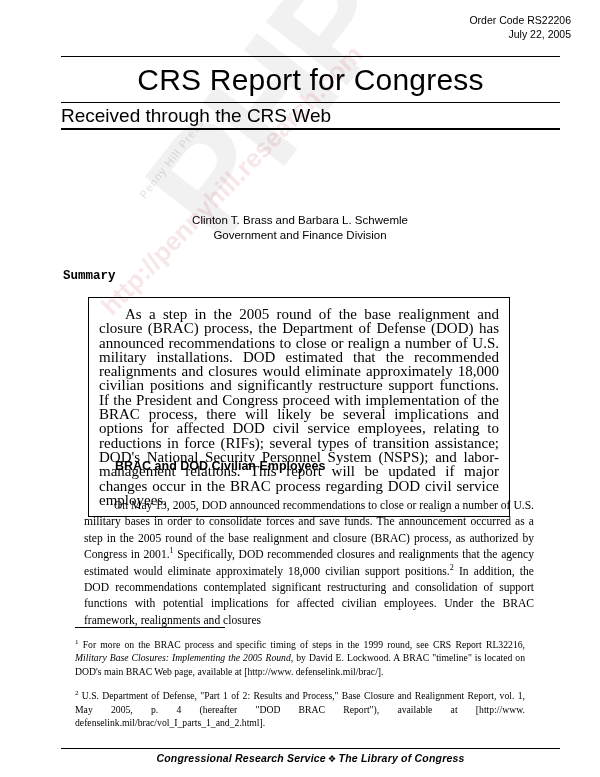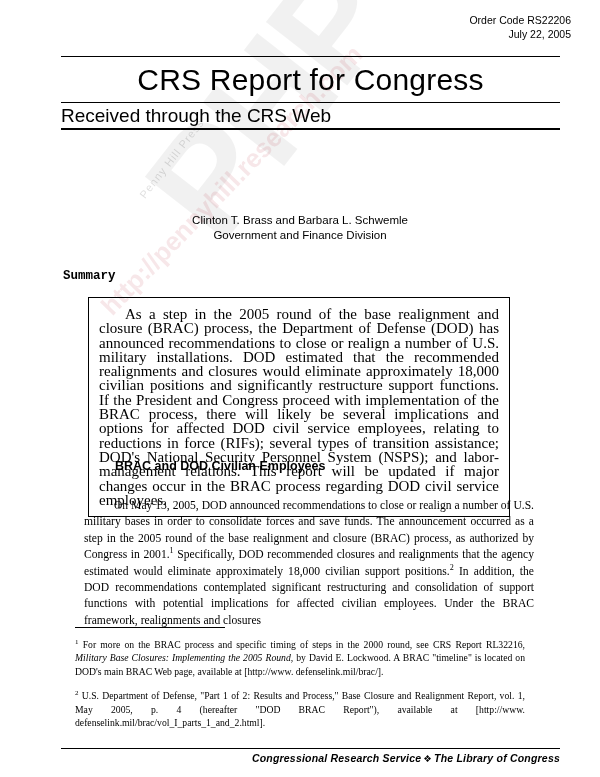--- a/index.html
+++ b/index.html
@@ -215,21 +215,21 @@
     left: 61px;
     top: 748px;
     width: 499px;
     border-top: 1.6px solid #000;
   }
   .footer-text {
     position: absolute;
     left: 61px;
     top: 752px;
     width: 499px;
-    text-align: right;
+    text-align: center;
     font-family: "Liberation Sans", sans-serif;
     font-weight: bold;
     font-style: italic;
     font-size: 10.5px;
     letter-spacing: 0.2px;
   }
   .diamond {
     font-style: normal;
     font-weight: normal;
     font-size: 9.5px;
@@ -275,21 +275,21 @@
       <p class="summary-text">As a step in the 2005 round of the base realignment and closure (BRAC) process, the Department of Defense (DOD) has announced recommendations to close or realign a number of U.S. military installations.  DOD estimated that the recommended realignments and closures would eliminate approximately 18,000 civilian positions and significantly restructure support functions.  If the President and Congress proceed with implementation of the BRAC process, there will likely be several implications and options for affected DOD civil service employees, relating to reductions in force (RIFs); several types of transition assistance; DOD's National Security Personnel System (NSPS); and labor-management relations.  This report will be updated if major changes occur in the BRAC process regarding DOD civil service employees.</p>
     </div>
 
     <div class="section-heading" id="brac-heading">BRAC and DOD Civilian Employees</div>
 
     <p class="body-para"><span>On May 13, 2005, DOD announced recommendations to close or realign a number of U.S. military bases in order to consolidate forces and save funds.  The announcement occurred as a step in the 2005 round of the base realignment and closure (BRAC) process, as authorized by Congress in 2001.</span><sup class="fn">1</sup><span>  Specifically, DOD recommended closures and realignments that the agency estimated would eliminate approximately 18,000 civilian support positions.</span><sup class="fn">2</sup><span>  In addition, the DOD recommendations contemplated significant restructuring and consolidation of support functions with potential implications for affected civilian employees.  Under the BRAC framework, realignments and closures</span></p>
 
     <div class="fn-rule"></div>
     <div class="footnotes">
 
-      <p class="footnote"><span class="marker">1</span><span> For more on the BRAC process and specific timing of steps in the 2000 round, see CRS Report RL32216, </span><i>Military Base Closures: Implementing the 2005 Round</i><span>, by David E. Lockwood.  A BRAC "timeline" is located on DOD's main BRAC Web page, available at [http://www. defenselink.mil/brac/].</span></p>
+      <p class="footnote"><span class="marker">1</span><span> For more on the BRAC process and specific timing of steps in the 1999 round, see CRS Report RL32216, </span><i>Military Base Closures: Implementing the 2005 Round</i><span>, by David E. Lockwood.  A BRAC "timeline" is located on DOD's main BRAC Web page, available at [http://www. defenselink.mil/brac/].</span></p>
 
       <p class="footnote"><span class="marker">2</span><span> U.S. Department of Defense, "Part 1 of 2: Results and Process," Base Closure and Realignment Report, vol. 1, May 2005, p. 4 (hereafter "DOD BRAC Report"), available at [http://www. defenselink.mil/brac/vol_I_parts_1_and_2.html].</span><i></i><span></span></p>
 
     </div>
 
     <div class="footer-rule"></div>
     <div class="footer-text"><span>Congressional Research Service</span><span class="diamond">❖</span><span>The Library of Congress</span></div>
 
   </div>
 </div>

